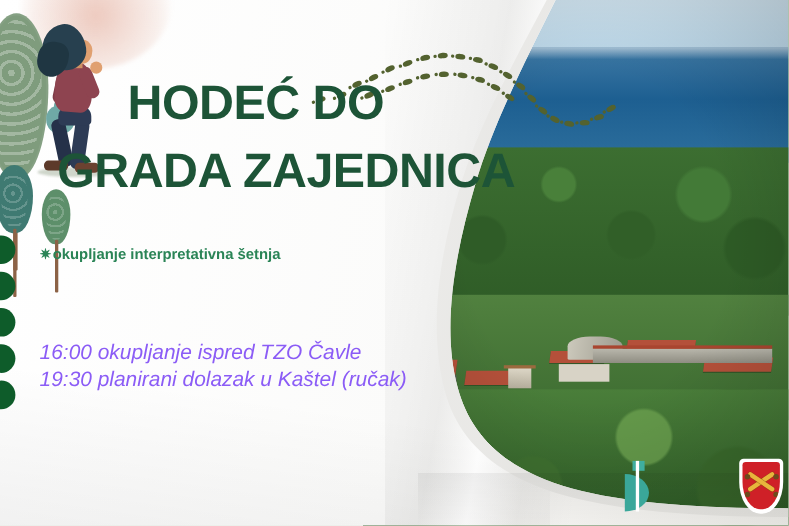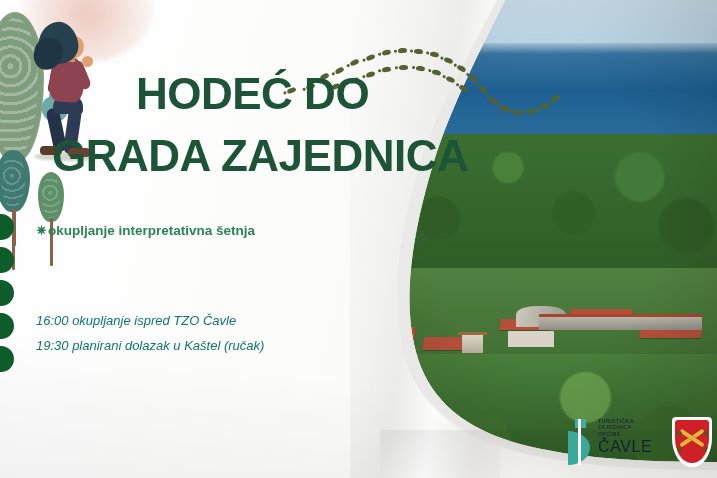--- a/index.html
+++ b/index.html
@@ -157,30 +157,30 @@
   
   .dots{position:absolute;left:-12px;top:214px;}
   .dot{width:26px;height:26px;border-radius:50%;background:#0e5c2a;margin-bottom:7px;}
 
   
   .title{
     position:absolute;left:0;top:72px;width:470px;
     color:#1d5437;font-weight:700;letter-spacing:-0.5px;
     font-family:"Liberation Sans", sans-serif;
   }
-  .title .l1{position:absolute;left:136px;top:0;font-size:44px;line-height:44px;white-space:nowrap;}
+  .title .l1{position:absolute;left:116px;top:0;font-size:44px;line-height:44px;white-space:nowrap;}
   .title .l2{position:absolute;left:52px;top:62px;font-size:44px;line-height:44px;white-space:nowrap;}
 
   .bullets{position:absolute;left:36px;top:220px;color:#2a8456;
     font-size:13.5px;font-weight:700;line-height:22px;}
   .bullets .b{white-space:nowrap;}
   .bullets .star{font-size:13px;margin-right:1px;}
 
-  .times{position:absolute;left:36px;top:308px;color:#0f766e;
-    font-size:13px;font-style:italic;font-weight:400;line-height:25px;}
+  .times{position:absolute;left:36px;top:308px;color:#8b5cf6;
+    font-size:19px;font-style:italic;font-weight:400;line-height:25px;}
   .times div{white-space:nowrap;}
 
   
   .logos{position:absolute;left:566px;top:416px;width:148px;height:58px;}
   .tz{position:absolute;left:0;top:0;width:96px;height:54px;}
   .tz-mark{position:absolute;left:2px;top:3px;width:26px;height:46px;}
   .tz-dot{position:absolute;left:7px;top:0;width:11px;height:9px;background:#3fae9f;}
   .tz-d{position:absolute;left:0;top:12px;width:22px;height:34px;
     background:#3aa79a;border-radius:0 100% 100% 0/0 50% 50% 0;}
   .tz-bar{position:absolute;left:10px;top:0;width:3px;height:46px;background:#ffffff;}
@@ -325,26 +325,20 @@
     <div>19:30 planirani dolazak u Kaštel (ručak)</div>
   </div>
 
   <div class="logos">
     <div class="tz">
       <div class="tz-mark">
         <div class="tz-d"></div>
         <div class="tz-dot"></div>
         <div class="tz-bar"></div>
       </div>
-      <div class="tz-text">
-        <div class="tz-small">TURISTIČKA</div>
-        <div class="tz-small">ZAJEDNICA</div>
-        <div class="tz-small">OPĆINE</div>
-        <div class="tz-big">ČAVLE</div>
-      </div>
     </div>
     <div class="coa">
       <div class="coa-shield">
         <div class="coa-inner">
           <div class="sabre a"></div>
           <div class="sabre b"></div>
           <div class="sabre-h" style="left:2px;top:11px;"></div>
           <div class="sabre-h" style="left:28px;top:11px;"></div>
           <div class="sabre-h" style="left:2px;top:27px;"></div>
           <div class="sabre-h" style="left:28px;top:27px;"></div>

